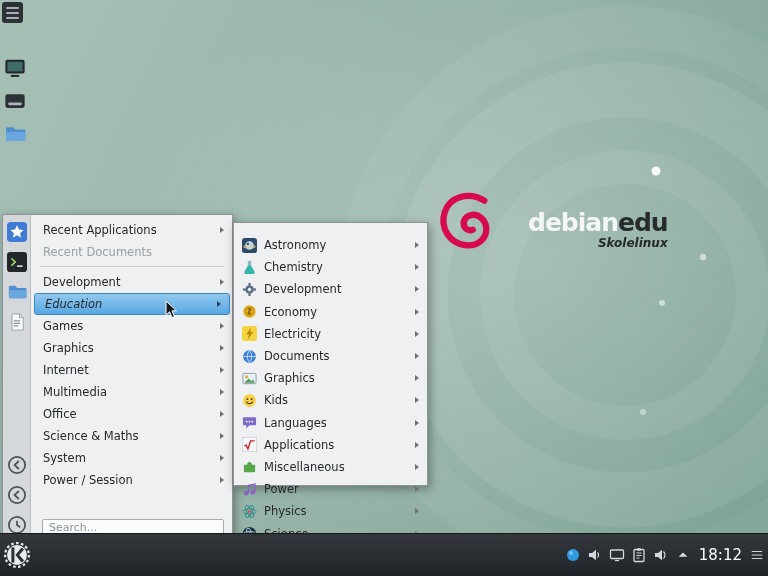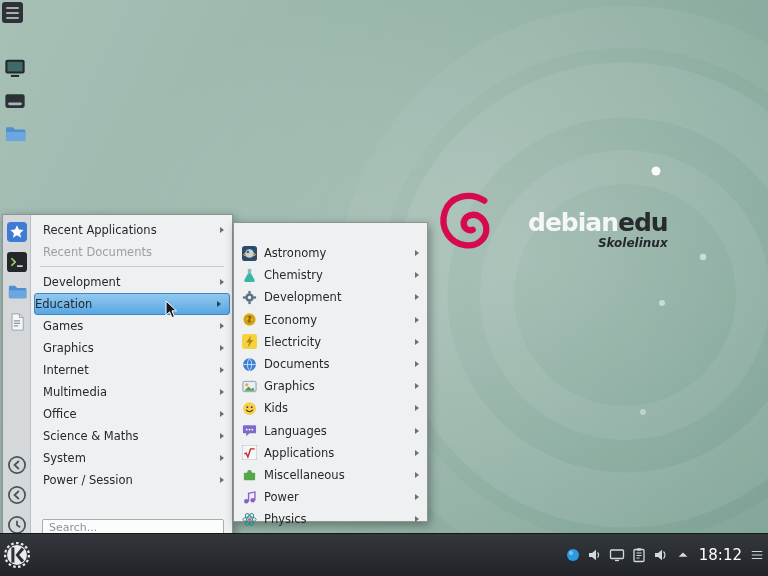--- a/index.html
+++ b/index.html
@@ -34,33 +34,33 @@
   .favcol{position:absolute;left:0;top:0;bottom:0;width:28px;background:#d5d8da;border-right:1px solid #bcbfc2;
     display:flex;flex-direction:column;align-items:center;padding:6px 0;box-sizing:border-box;gap:9px;}
   .favcol .fspacer{margin-top:auto;}
   .fico{width:21px;height:21px;display:flex;align-items:center;justify-content:center;}
   .mainlist{position:absolute;left:29px;top:0;right:0;bottom:0;display:flex;flex-direction:column;
     padding:4px 0 6px;box-sizing:border-box;}
   .row{flex:none;height:22px;display:flex;align-items:center;padding:0 8px 0 11px;font-size:11.5px;color:#26292c;box-sizing:border-box;}
   .row .rlabel{flex:1;white-space:nowrap;overflow:hidden;}
   .row.disabled{color:#9aa0a4;}
   .row.selected{margin:0 2px;border-radius:3px;background:linear-gradient(#93c9ef,#57a7e3);
-    border:1px solid #3d87c4;padding-left:0;}
+    border:1px solid #3d87c4;padding-left:10px;font-style:italic;}
   .arr{width:0;height:0;border-left:4px solid #6b7074;border-top:3.5px solid transparent;border-bottom:3.5px solid transparent;margin-left:4px;}
   .row.selected .arr{border-left-color:#24435c;}
   .msep{height:1px;background:#c7cacc;margin:3px 8px 4px;flex:none;}
   .searchwrap{margin:auto 8px 0 10px;flex:none;}
   .search{width:100%;height:16px;border:1px solid #a9adb0;border-radius:2px;background:#fbfcfc;
     font-family:inherit;font-size:11px;color:#444;padding:0 6px;box-sizing:border-box;outline:none;}
   .search::placeholder{color:#8d9398;}
 
   
-  .submenu{position:absolute;left:233px;top:222px;width:195px;height:300px;background:#eef0f1;
+  .submenu{position:absolute;left:233px;top:222px;width:195px;height:264px;background:#eef0f1;
     border:1px solid #8f9396;box-sizing:border-box;box-shadow:2px 3px 9px rgba(0,0,0,.35);
-    display:flex;flex-direction:column;padding:19px 0;}
+    display:flex;flex-direction:column;padding:11px 0;}
   .srow{flex:none;height:22.2px;display:flex;align-items:center;padding:0 8px 0 7px;font-size:11.5px;color:#26292c;box-sizing:border-box;}
   .srow .sicon{width:16px;height:16px;margin-right:7px;flex:none;display:flex;align-items:center;justify-content:center;}
   .srow .slabel{flex:1;white-space:nowrap;overflow:hidden;}
   .ic{width:15px;height:15px;display:block;}
 
   
   .taskbar{position:absolute;left:0;right:0;bottom:0;height:43px;background:linear-gradient(#34383c,#202428);
     border-top:1px solid #15181a;display:flex;align-items:center;padding:0 2px;box-sizing:border-box;}
   .klauncher{width:27px;height:27px;display:flex;align-items:center;justify-content:center;margin-left:1px;}
   .tspacer{flex:1;}

